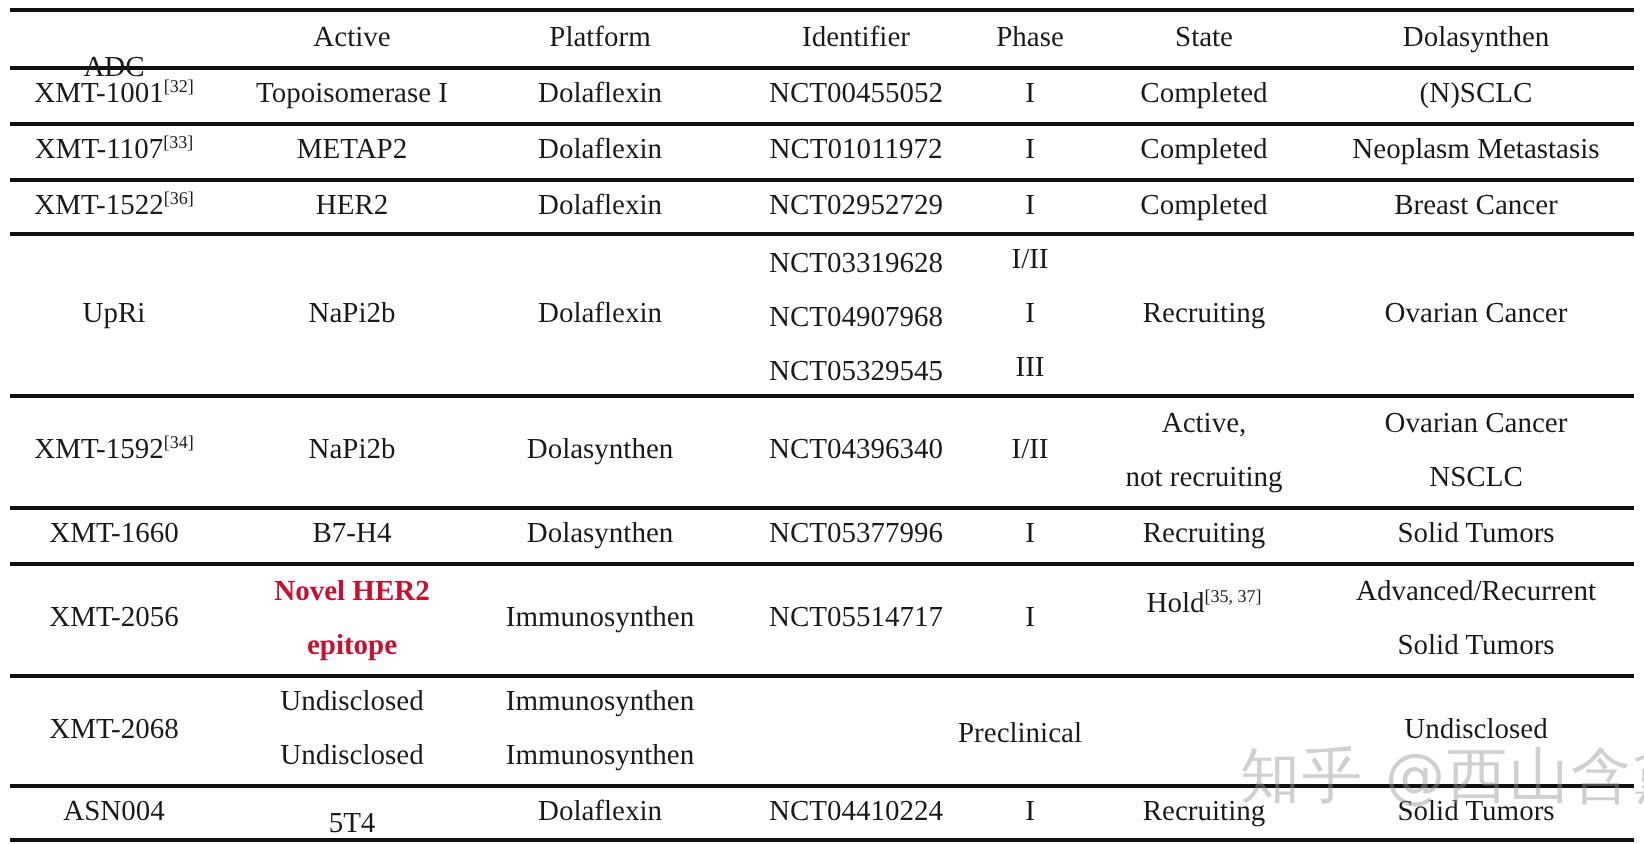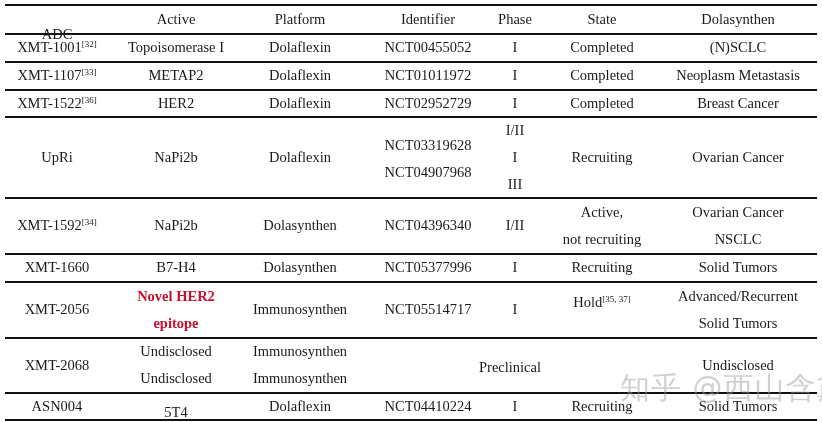--- a/index.html
+++ b/index.html
@@ -77,20 +77,21 @@
 
 <div>
   <div class="cell" style="left:0;width:114px;top:117px;height:80px">
     <span>UpRi</span>
   </div>
   <div class="cell" style="left:116px;width:120px;top:117px;height:80px">NaPi2b</div>
   <div class="cell" style="left:240px;width:120px;top:117px;height:80px">Dolaflexin</div>
   <div class="cell" style="left:368px;width:120px;top:117px;height:84px">
     <span>NCT03319628</span>
     <span>NCT04907968</span>
+    <span>NCT05329545</span>
   </div>
   <div class="cell" style="left:485px;width:60px;top:117px;height:80px">
     <span>I/II</span>
     <span>I</span>
     <span>III</span>
   </div>
   <div class="cell" style="left:547px;width:110px;top:117px;height:80px">Recruiting</div>
   <div class="cell" style="left:660px;width:156px;top:117px;height:80px">Ovarian Cancer</div>
 </div>
 

